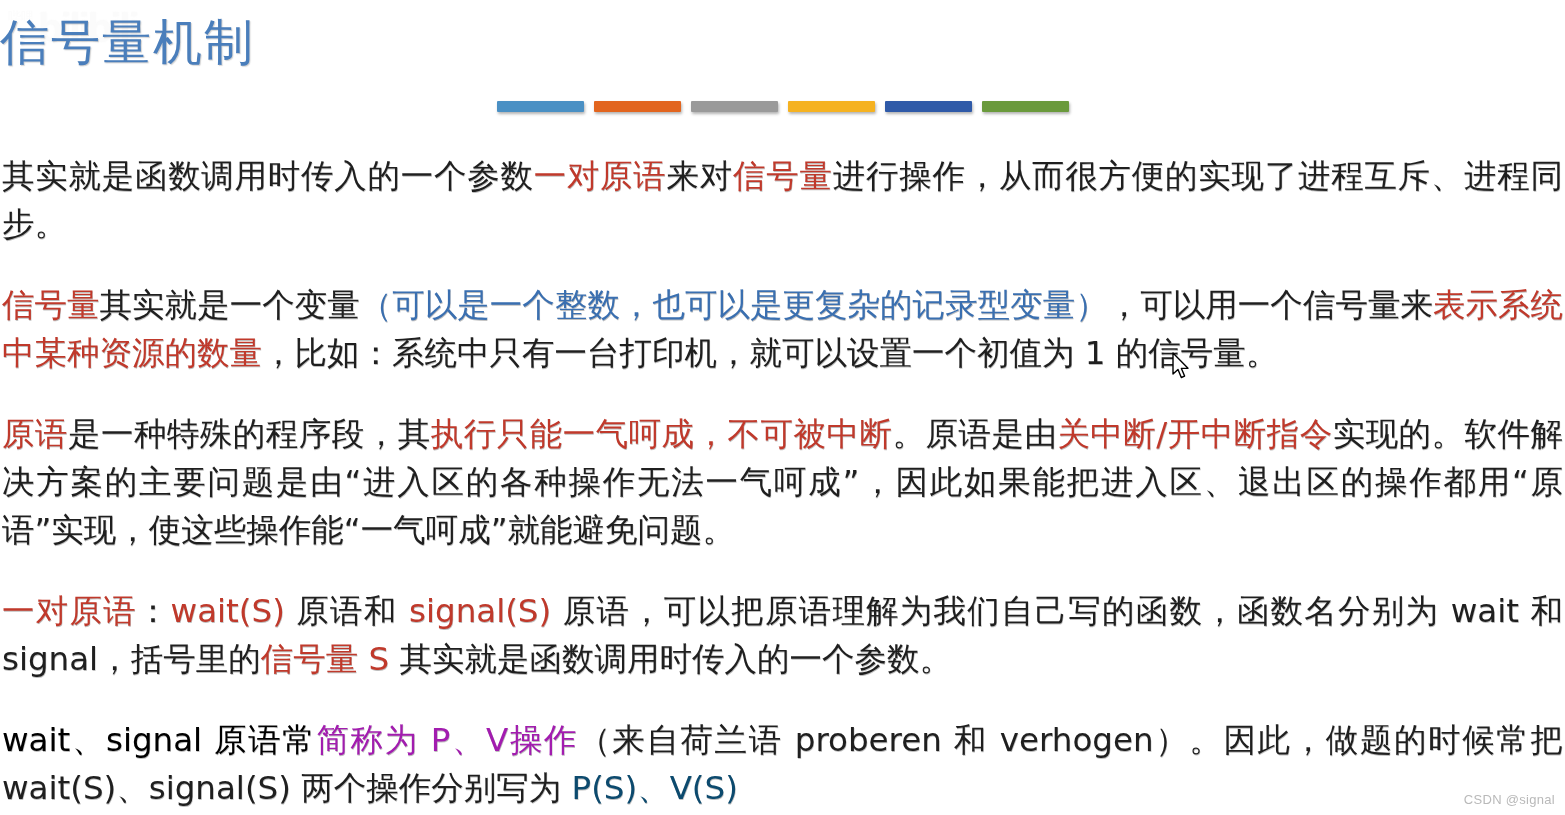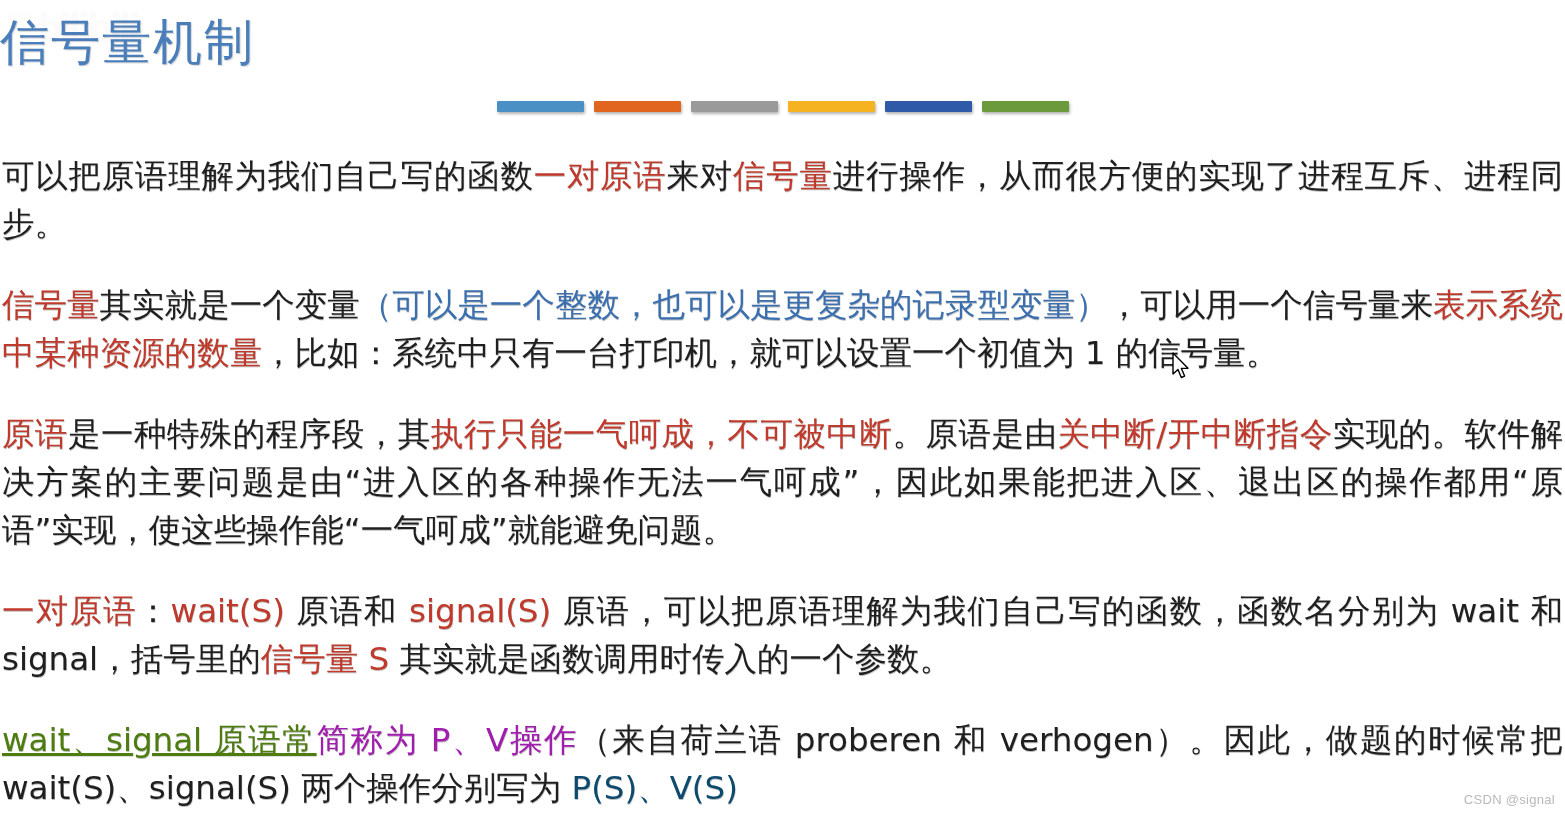--- a/index.html
+++ b/index.html
@@ -154,25 +154,25 @@
   <div id="color-bars">
     <div class="bar" style="background: rgb(74, 144, 196);"></div>
     <div class="bar" style="background: rgb(226, 101, 31);"></div>
     <div class="bar" style="background: rgb(154, 154, 154);"></div>
     <div class="bar" style="background: rgb(245, 178, 33);"></div>
     <div class="bar" style="background: rgb(47, 90, 168);"></div>
     <div class="bar" style="background: rgb(106, 154, 60);"></div>
   </div>
 
   <div id="body-text">
-    <p class="para"><span class="dark" style="color: rgb(31, 31, 31);">可以把原语理解为我们自己写的函数</span><span class="red" style="color: rgb(192, 57, 43);">一对原语</span><span class="dark" style="color: rgb(31, 31, 31); font-family: Liberation Serif, serif;">来对</span><span class="red" style="color: rgb(192, 57, 43);">信号量</span><span class="dark" style="color: rgb(31, 31, 31);">进行操作，从而很方便的实现了进程互斥、进程同步。</span></p>
+    <p class="para"><span class="dark" style="color: rgb(31, 31, 31);">其实就是函数调用时传入的一个参数</span><span class="red" style="color: rgb(192, 57, 43);">一对原语</span><span class="dark" style="color: rgb(31, 31, 31); font-family: Liberation Serif, serif;">来对</span><span class="red" style="color: rgb(192, 57, 43);">信号量</span><span class="dark" style="color: rgb(31, 31, 31);">进行操作，从而很方便的实现了进程互斥、进程同步。</span></p>
     <p class="para"><span class="red" style="color: rgb(192, 57, 43);">信号量</span><span class="dark" style="color: rgb(31, 31, 31);">其实就是一个变量</span><span class="blue" style="color: rgb(58, 111, 176);">（可以是一个整数，也可以是更复杂的记录型变量）</span><span class="dark" style="color: rgb(31, 31, 31);">，可以用一个信号量来</span><span class="red" style="color: rgb(192, 57, 43);">表示系统中某种资源的数量</span><span class="dark" style="color: rgb(31, 31, 31);">，比如：系统中只有一台打印机，就可以设置一个初值为 1 的信号量。</span></p>
     <p class="para"><span class="red" style="color: rgb(192, 57, 43);">原语</span><span class="dark" style="color: rgb(31, 31, 31);">是一种特殊的程序段，其</span><span class="red" style="color: rgb(192, 57, 43);">执行只能一气呵成，不可被中断</span><span class="dark" style="color: rgb(31, 31, 31);">。原语是由</span><span class="red" style="color: rgb(192, 57, 43);">关中断/开中断指令</span><span class="dark" style="color: rgb(31, 31, 31);">实现的。软件解决方案的主要问题是由“进入区的各种操作无法一气呵成”，因此如果能把进入区、退出区的操作都用“原语”实现，使这些操作能“一气呵成”就能避免问题。</span></p>
     <p class="para"><span class="red" style="color: rgb(192, 57, 43);">一对原语</span><span class="dark" style="color: rgb(31, 31, 31);">：</span><span class="red" style="color: rgb(192, 57, 43);">wait(S)</span><span class="dark" style="color: rgb(31, 31, 31);"> 原语和 </span><span class="red" style="color: rgb(192, 57, 43);">signal(S)</span><span class="dark" style="color: rgb(31, 31, 31);"> 原语，可以把原语理解为我们自己写的函数，函数名分别为 wait 和 signal，括号里的</span><span class="red" style="color: rgb(192, 57, 43);">信号量 S</span><span class="dark" style="color: rgb(31, 31, 31);"> 其实就是函数调用时传入的一个参数。</span></p>
-    <p class="para"><span class="dark" style="color: #4d7c0f; text-decoration: underline;">wait、signal 原语常</span><span class="red" style="color: #a21caf;">简称为 P、V操作</span><span class="dark" style="color: rgb(31, 31, 31);">（来自荷兰语 proberen 和 verhogen）。因此，做题的时候常把 wait(S)、signal(S) 两个操作分别写为 </span><span class="red" style="color: #0c4a6e;">P(S)、V(S)</span></p>
+    <p class="para"><span class="dark" style="color: #000000;">wait、signal 原语常</span><span class="red" style="color: #a21caf;">简称为 P、V操作</span><span class="dark" style="color: rgb(31, 31, 31);">（来自荷兰语 proberen 和 verhogen）。因此，做题的时候常把 wait(S)、signal(S) 两个操作分别写为 </span><span class="red" style="color: #0c4a6e;">P(S)、V(S)</span></p>
   </div>
 
   <div id="mouse-cursor">
     <svg width="20" height="30" viewBox="0 0 20 30" xmlns="http://www.w3.org/2000/svg">
       <path d="M1,1 L1,22 L6,17.5 L9.3,25.5 L12.6,24.1 L9.4,16.4 L16,16.2 Z" fill="#ffffff" stroke="#000000" stroke-width="1.4" stroke-linejoin="round"></path>
     </svg>
   </div>
 
   <div id="csdn-watermark">CSDN @signal</div>
 

